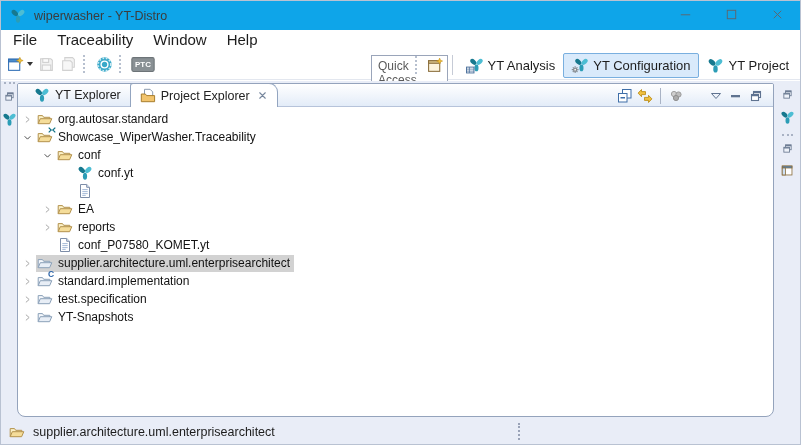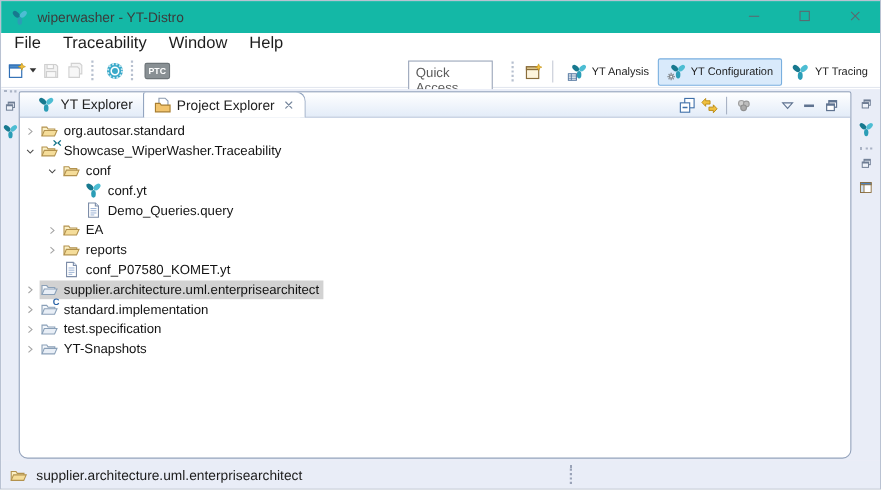--- a/index.html
+++ b/index.html
@@ -4,42 +4,42 @@
 <style>
   html,body{margin:0;padding:0;background:#d7dae0;}
   *{box-sizing:border-box;}
   .window{
     position:relative;width:801px;height:445px;background:#fff;
     border:1px solid #b9c2d2;overflow:hidden;
     font-family:"Liberation Sans",sans-serif;color:#1d1d1d;
     -webkit-font-smoothing:antialiased;
   }
   
-  .titlebar{height:29px;display:flex;align-items:center;padding-left:9px;background:#14b8a6;}
+  .titlebar{height:29px;display:flex;align-items:center;padding-left:9px;background:#0ea5e9;}
   .titlebar .app-ic svg{width:16px;height:16px;display:block;}
   .title-text{margin-left:8px;font-size:12.5px;color:#3c3c3c;}
   .win-controls{margin-left:auto;display:flex;height:100%;}
   .win-btn{width:46px;height:100%;display:flex;align-items:center;justify-content:center;background:none;border:none;padding:0;cursor:default;}
   .win-btn svg{width:15px;height:15px;}
   
   .menubar{height:19px;display:flex;align-items:center;padding-left:2px;background:#fff;}
   .menu-item{padding:1px 10px;font-size:15px;color:#1d1d1d;}
   
   .toolbar{height:31px;display:flex;align-items:center;padding-left:4px;position:relative;background:#fff;border-bottom:1px solid #e3e7ef;}
   .tb-btn{height:24px;min-width:22px;display:flex;align-items:center;justify-content:center;gap:3px;background:none;border:none;padding:0 2px;}
   .tb-btn svg{width:17px;height:17px;display:block;}
   .tb-btn.wide svg{width:24px;height:17px;}
   .tb-btn.disabled{opacity:.55;}
   .caret{width:0;height:0;border-left:3.5px solid transparent;border-right:3.5px solid transparent;border-top:4px solid #333;}
   .vhandle{width:4px;height:18px;border-left:2px dotted #b7c0cf;margin:0 6px 0 4px;}
   .vsep{width:1px;height:20px;background:#c6cbd6;margin:0 5px;}
   .quick-access{position:absolute;left:370px;top:6px;width:77px;height:36px;border:1px solid #9aa5ba;background:#fff;
     font-size:12px;color:#5a5a5a;display:flex;align-items:center;padding-left:6px;}
   .persp-bar{position:absolute;right:3px;top:3px;height:26px;display:flex;align-items:center;}
-  .persp-btn{display:flex;align-items:center;gap:5px;padding:3px 7px;font-size:10px;background:none;border:1px solid transparent;color:#1d1d1d;}
+  .persp-btn{display:flex;align-items:center;gap:5px;padding:3px 7px;font-size:13px;background:none;border:1px solid transparent;color:#1d1d1d;}
   .persp-btn svg{width:17px;height:17px;display:block;}
   .persp-btn.active{background:#d9eafb;border-color:#79afdf;border-radius:2px;}
   
   .workbench{position:absolute;top:80px;left:0;right:0;bottom:25px;background:#e9edf7;}
   .trim{position:absolute;top:0;bottom:0;display:flex;flex-direction:column;align-items:center;}
   .trim-left{left:0;width:16px;padding-top:1px;}
   .trim-right{right:0;width:26px;padding-top:7px;}
   .h-handle{width:11px;height:4px;border-top:2px dotted #a9b2c4;margin-bottom:4px;}
   .trim-btn{background:none;border:none;padding:0;margin:0 0 9px 0;display:block;}
   .trim-btn svg{width:13px;height:13px;display:block;}
@@ -212,21 +212,21 @@
           <span>YT Configuration</span>
         </button>
         <button class="persp-btn">
           <span>
             <svg viewBox="0 0 16 16" xmlns="http://www.w3.org/2000/svg">
               <ellipse cx="4.8" cy="5" rx="2.3" ry="3.7" transform="rotate(-48 4.8 5)" fill="#17798f"></ellipse>
               <ellipse cx="11.2" cy="5" rx="2.3" ry="3.7" transform="rotate(48 11.2 5)" fill="#4dbdd3"></ellipse>
               <ellipse cx="8" cy="11.2" rx="2.1" ry="3.5" fill="#2b9db6"></ellipse>
             </svg>
           </span>
-          <span>YT Tracing</span>
+          <span>YT Project</span>
         </button>
       </div>
   </div>
 
   <div class="workbench">
     <div class="trim trim-left">
       <span class="h-handle"></span>
     <button class="trim-btn"><span><svg viewBox="0 0 16 16" xmlns="http://www.w3.org/2000/svg">
               <g fill="#eef2f9" stroke="#6e7d94" stroke-width="1.1">
                 <rect x="5.5" y="3.5" width="7" height="6"></rect>
@@ -396,21 +396,20 @@
           <div class="tree-row" style="padding-left:41px">
             <span class="chev"></span>
             <span class="sel-wrap">
               <span class="ic-wrap">
                 <svg viewBox="0 0 16 16" xmlns="http://www.w3.org/2000/svg">
                   <path d="M3.5 1.5 h6.2 l2.8 2.8 V14.5 H3.5 z" fill="#fff" stroke="#7d8da8"></path>
                   <path d="M9.7 1.5 v2.8 h2.8" fill="#dce6f4" stroke="#7d8da8"></path>
                   <path d="M5.3 6.6 h5.4 M5.3 8.6 h5.4 M5.3 10.6 h5.4 M5.3 12.4 h3.4" stroke="#9ab1d3" stroke-width="0.9" fill="none"></path>
                 </svg>
               </span>
-              <span>Demo_Queries.query</span>
             </span>
           </div>
           <div class="tree-row" style="padding-left:21px">
             <span class="chev">
               <svg viewBox="0 0 16 16" xmlns="http://www.w3.org/2000/svg">
                 <path d="M6 4.5 L10 8 L6 11.5" fill="none" stroke="#a6a6a6" stroke-width="1.2"></path>
               </svg>
             </span>
             <span class="sel-wrap">
               <span class="ic-wrap">

